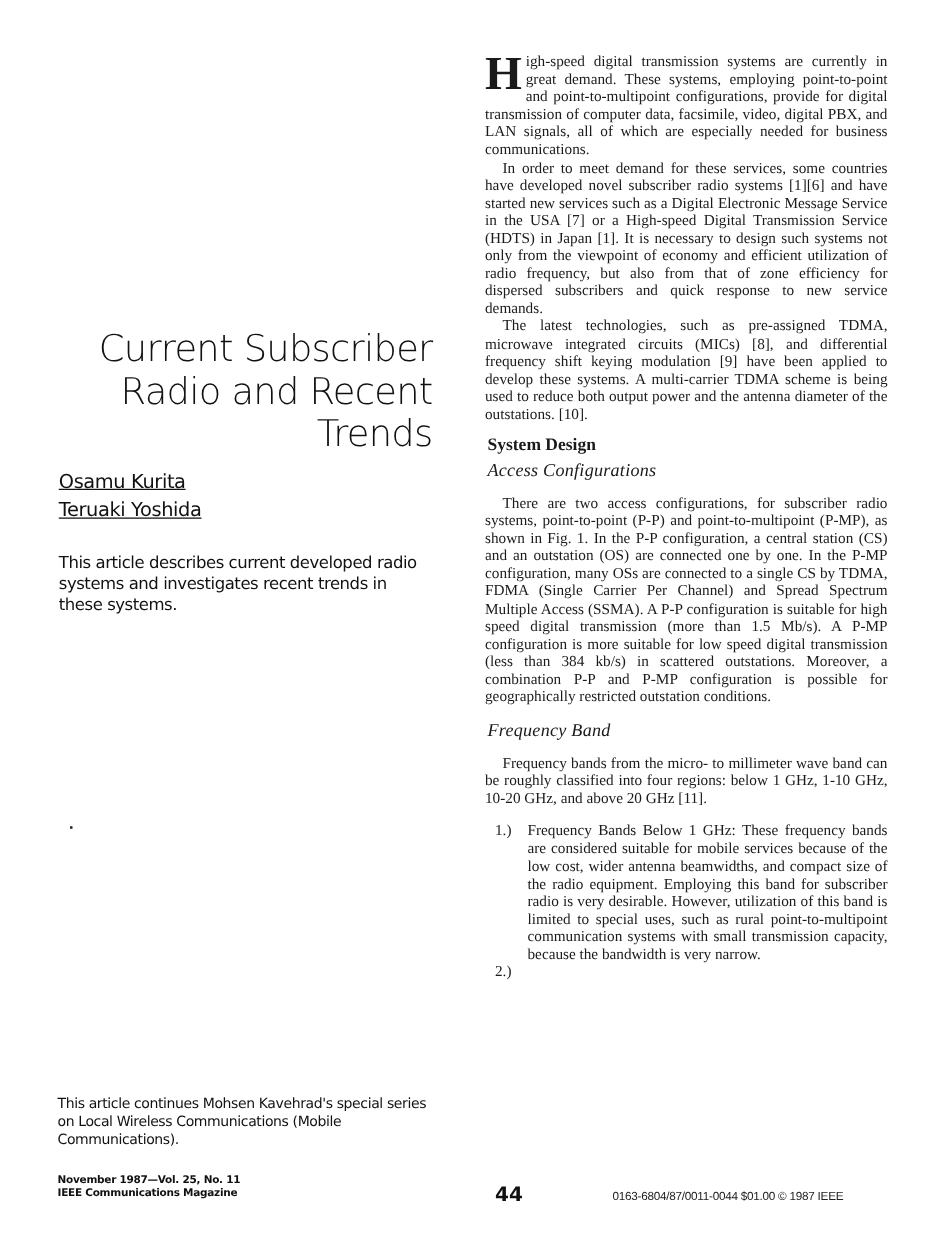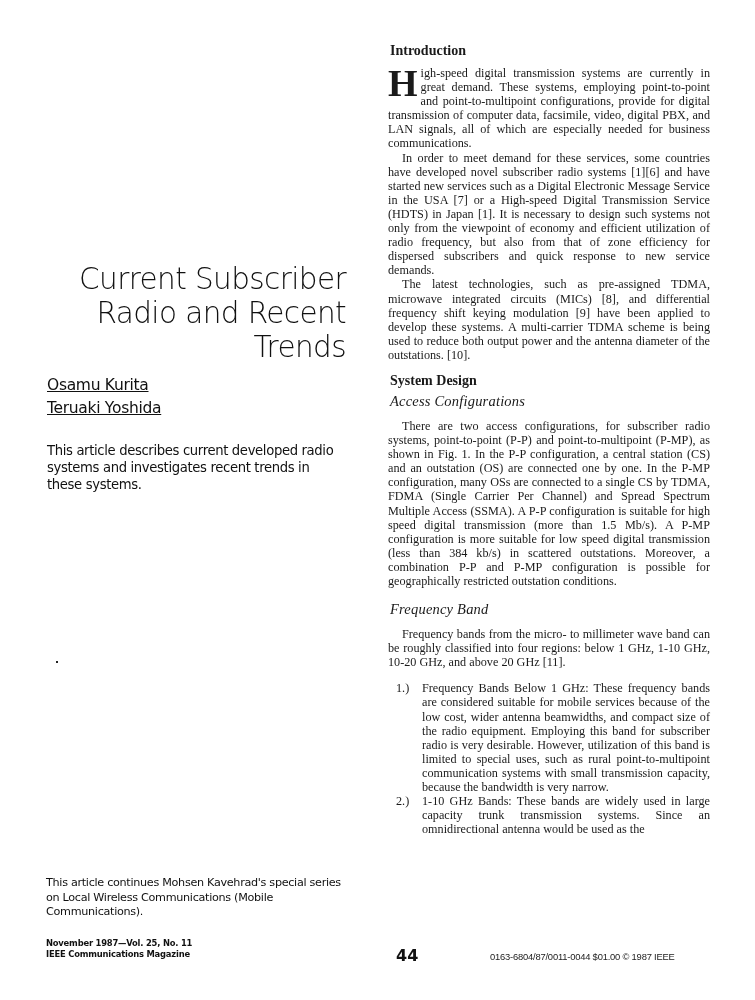--- a/index.html
+++ b/index.html
@@ -46,21 +46,20 @@
 <div id="footer-left">
   <div>November 1987—Vol. 25, No. 11</div>
   <div>IEEE Communications Magazine</div>
 </div>
 
 <div id="page-number">44</div>
 <div id="copyright">0163-6804/87/0011-0044 $01.00 © 1987 IEEE</div>
 
 <div id="right-col">
   <section>
-    <h2>Introduction</h2>
     <p class="first"><span class="dropcap">H</span><span>igh-speed digital transmission systems are currently in great demand. These systems, employing point-to-point and point-to-multipoint configurations, provide for digital transmission of computer data, facsimile, video, digital PBX, and LAN signals, all of which are especially needed for business communications.</span></p>
     <p>In order to meet demand for these services, some countries have developed novel subscriber radio systems [1][6] and have started new services such as a Digital Electronic Message Service in the USA [7] or a High-speed Digital Transmission Service (HDTS) in Japan [1]. It is necessary to design such systems not only from the viewpoint of economy and efficient utilization of radio frequency, but also from that of zone efficiency for dispersed subscribers and quick response to new service demands.</p>
     <p>The latest technologies, such as pre-assigned TDMA, microwave integrated circuits (MICs) [8], and differential frequency shift keying modulation [9] have been applied to develop these systems. A multi-carrier TDMA scheme is being used to reduce both output power and the antenna diameter of the outstations. [10].</p>
   </section>
 
   <div class="sec-gap"></div>
 
   <section>
     <h2 style="margin-bottom:2px;">System Design</h2>
     <h3>Access Configurations</h3>
@@ -71,17 +70,16 @@
     <h3>Frequency Band</h3>
     <p>Frequency bands from the micro- to millimeter wave band can be roughly classified into four regions: below 1 GHz, 1-10 GHz, 10-20 GHz, and above 20 GHz [11].</p>
     <div style="height:12px;"></div>
     <ol class="bands">
       <li>
         <span class="num">1.)</span>
         <span>Frequency Bands Below 1 GHz: These frequency bands are considered suitable for mobile services because of the low cost, wider antenna beamwidths, and compact size of the radio equipment. Employing this band for subscriber radio is very desirable. However, utilization of this band is limited to special uses, such as rural point-to-multipoint communication systems with small transmission capacity, because the bandwidth is very narrow.</span>
       </li>
       <li>
         <span class="num">2.)</span>
-        <span>1-10 GHz Bands: These bands are widely used in large capacity trunk transmission systems. Since an omnidirectional antenna would be used as the</span>
       </li>
     </ol>
   </section>
 </div>
 
 </body></html>

